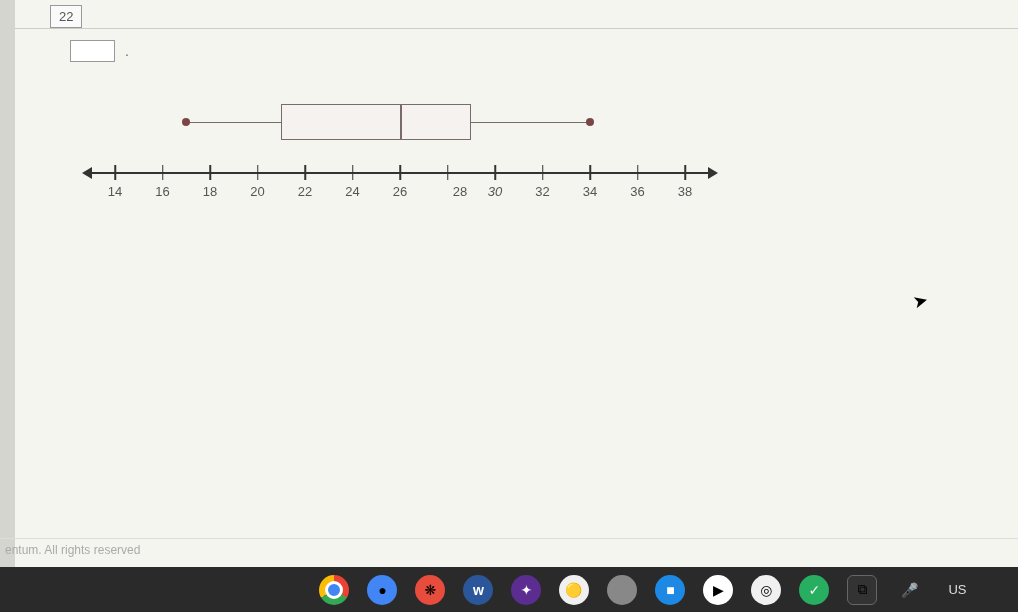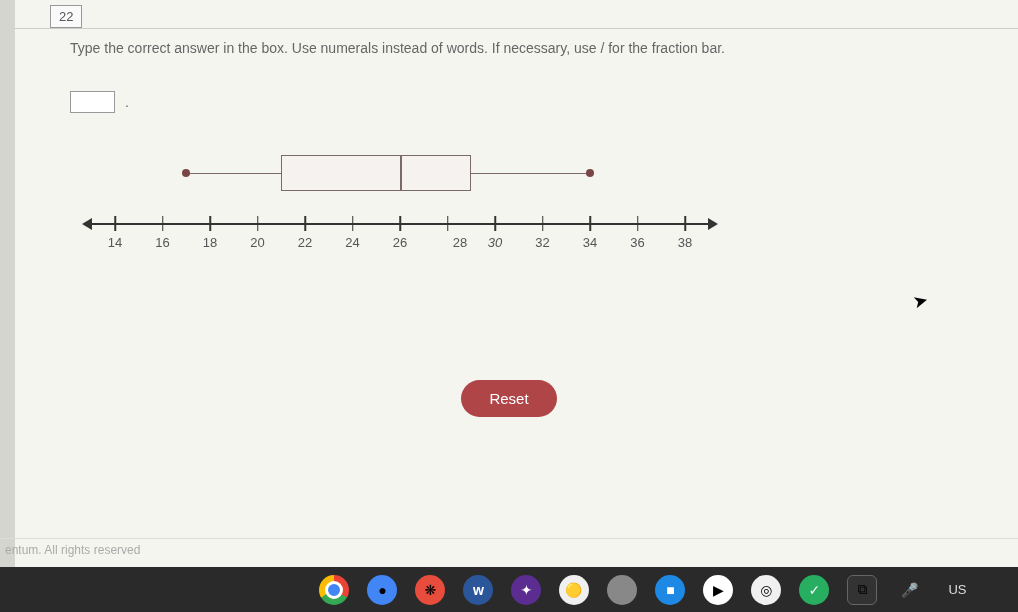--- a/index.html
+++ b/index.html
@@ -269,21 +269,20 @@
     }
   </style>
 </head>
 <body>
 
 <div class="left-border"></div>
 <div class="question-number">22</div>
 <div class="divider"></div>
 
 <div class="content">
-  <div class="instruction">Type the correct answer in the box. Use numerals instead of words. If necessary, use / for the fraction bar.</div>
   <div class="question-text">
     <input class="answer-input" type="text" value="" style="">
     <span>.</span>
   </div>
 
   <div class="boxplot-container">
     <div class="boxplot-area" id="boxplot-area">
         <div class="whisker-line" style="left: 96.25px; width: 95px;"></div>
         <div class="whisker-line" style="left: 381.25px; width: 118.75px;"></div>
         <div class="box" style="left: 191.25px; width: 190px;"></div>
@@ -321,21 +320,20 @@
           <div class="tick" style="left: 547.5px;"></div>
           <div class="tick-label" style="left: 547.5px;">36</div>
           <div class="tick" style="left: 595px;"></div>
           <div class="tick-label" style="left: 595px;">38</div>
         </div>
     </div>
   </div>
 </div>
 
 <div class="button-row">
-  <button class="btn btn-reset">Reset</button>
 </div>
 
 <div class="cursor">➤</div>
 
 <div class="footer-text">entum. All rights reserved</div>
 
 <div class="taskbar">
   <div class="taskbar-left-spacer"></div>
   <div class="taskbar-icon chrome-icon"></div>
   <div class="taskbar-icon blue-circle">●</div>

